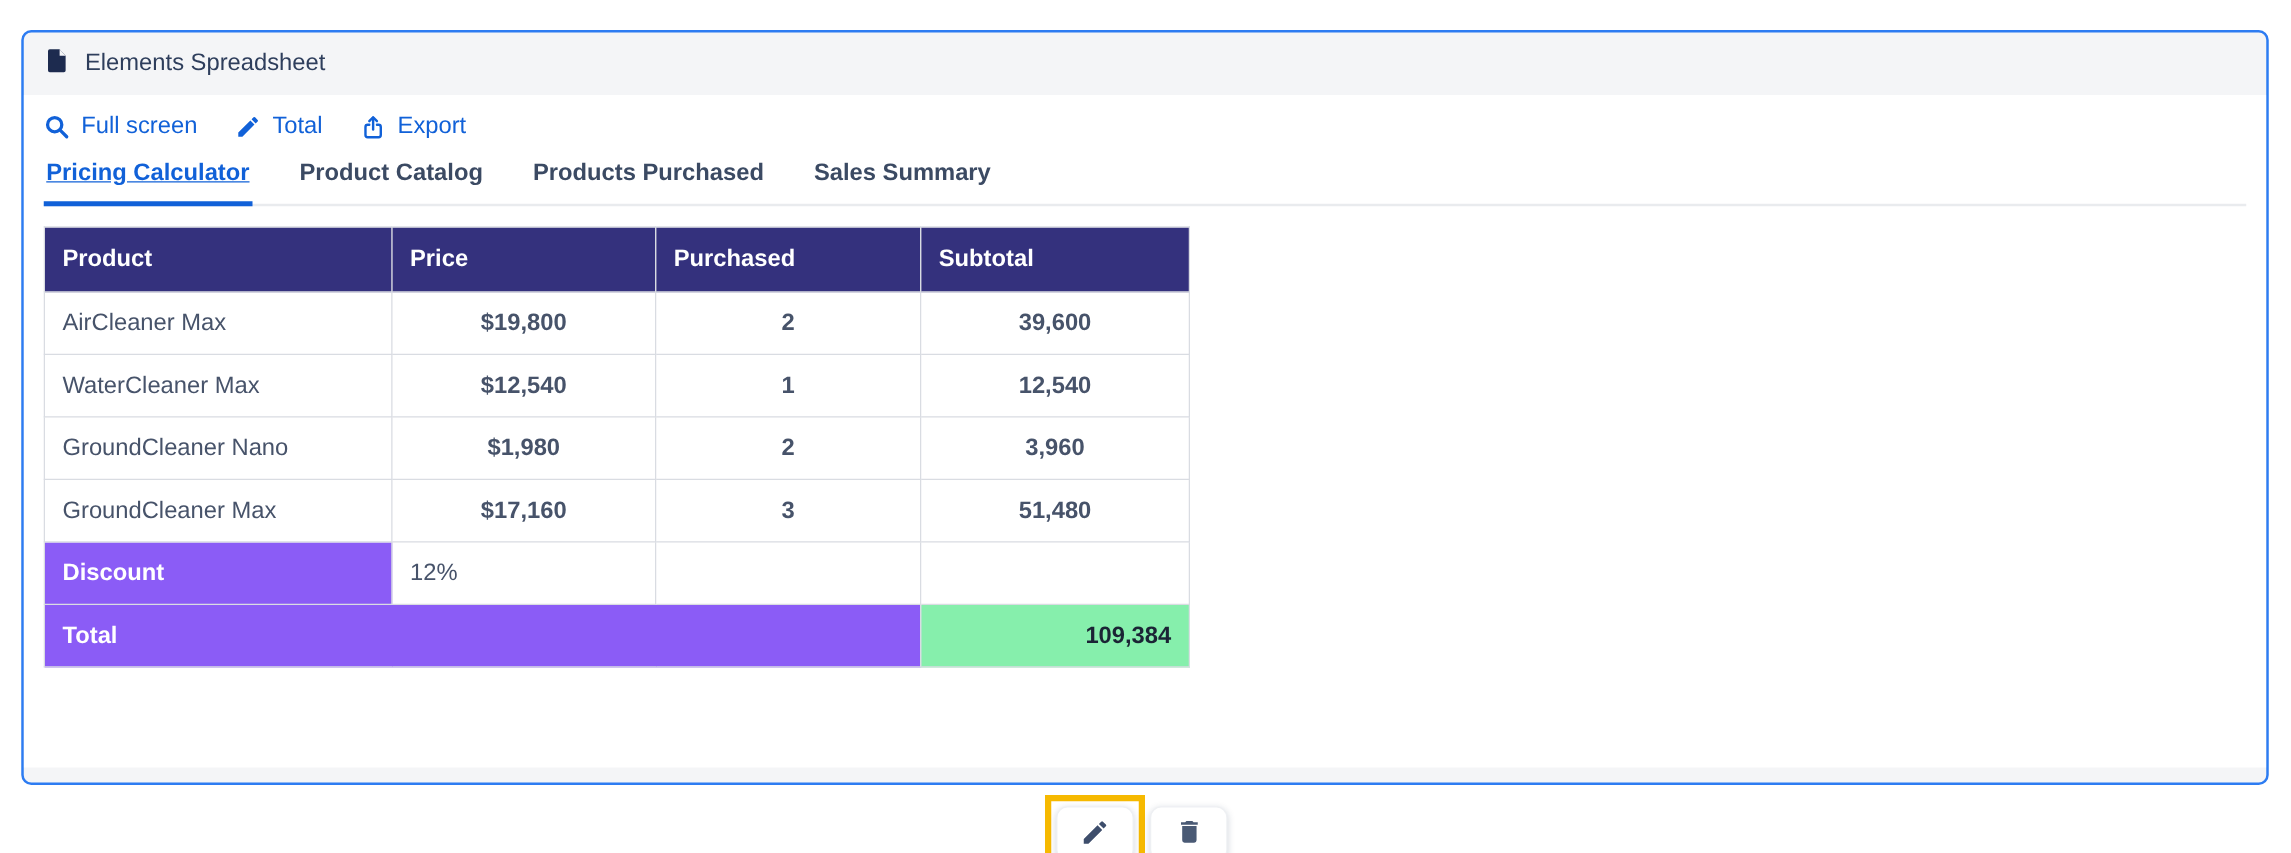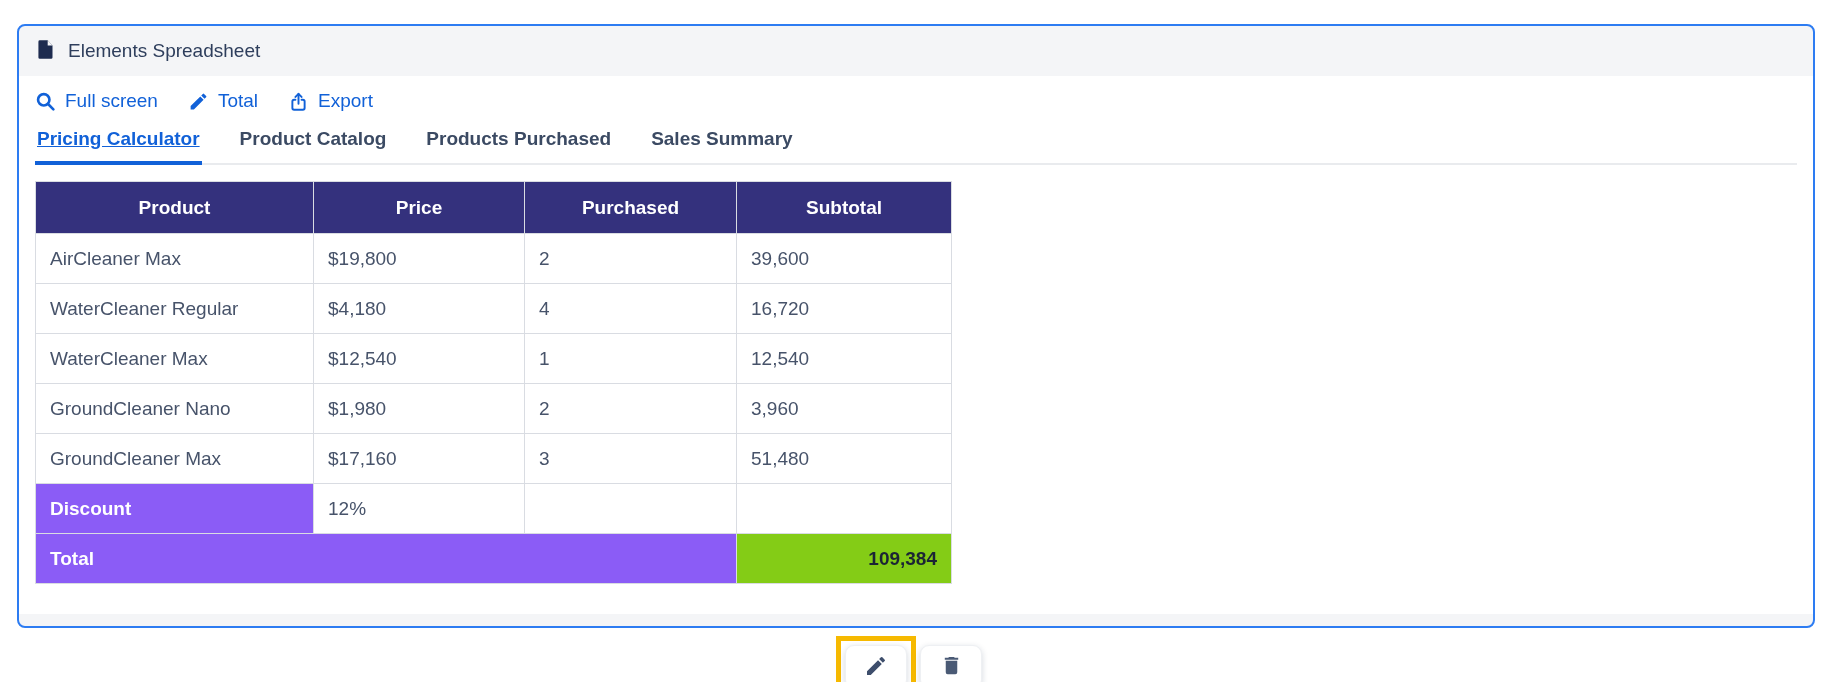--- a/index.html
+++ b/index.html
@@ -27,25 +27,25 @@
   
   .tabs { display:flex; gap:36px; margin-top:10px; border-bottom:2px solid #e9ebee; }
   .tab { position:relative; font-size:19px; font-weight:600; color:#3b4a63;
          padding:2px 2px 13px; background:none; border:none; cursor:pointer; font-family:inherit; }
   .tab.active { color:#1161d8;text-decoration:underline; }
   .tab.active::after { content:""; position:absolute; left:0; right:0; bottom:-2px;
          height:4px; background:#1161d8; }
   
   table.sheet { border-collapse:collapse; table-layout:fixed; width:916px; margin-top:16px; }
   .sheet th, .sheet td { border:1px solid #d9dce2; font-size:19px; height:50px; padding:0 14px; }
-  .sheet thead th { background:#34317d; color:#ffffff; font-weight:700; text-align:center; height:52px; }
+  .sheet thead th { background:#34317d; color:#ffffff; font-weight:700; text-align:left; height:52px; }
   .sheet td.cell-left  { color:#47536a; text-align:left;  background:#fff; }
-  .sheet td.cell-num   { color:#47536a; text-align:left; background:#fff; }
+  .sheet td.cell-num   { color:#47536a; text-align:center; background:#fff;font-weight:bold; }
   .sheet .dark-cell { background:#8b5cf6; color:#ffffff; font-weight:700; text-align:left; }
-  .sheet td.total-value { font-weight:700; color:#1b2435; text-align:right; background:#84cc16; }
+  .sheet td.total-value { font-weight:700; color:#1b2435; text-align:right; background:#86efac; }
   
   .actions { position:absolute; left:836px; top:620px; display:flex; align-items:center; }
   .highlight { border:5px solid #f6b900; padding:4px; }
   .icon-btn {
     width:62px; height:44px; background:#ffffff; border:1px solid #eef0f3; border-radius:9px;
     box-shadow:0 2px 6px rgba(23,43,77,.18); display:flex; align-items:center; justify-content:center;
     cursor:pointer;
   }
   .icon-btn + .icon-btn, .highlight + .icon-btn { margin-left:4px; }
 </style>
@@ -129,26 +129,20 @@
           </tr>
         </thead>
         <tbody>
           <tr>
             <td class="cell-left">AirCleaner Max</td>
             <td class="cell-num">$19,800</td>
             <td class="cell-num">2</td>
             <td class="cell-num">39,600</td>
           </tr>
           <tr>
-            <td class="cell-left">WaterCleaner Regular</td>
-            <td class="cell-num">$4,180</td>
-            <td class="cell-num">4</td>
-            <td class="cell-num">16,720</td>
-          </tr>
-          <tr>
             <td class="cell-left">WaterCleaner Max</td>
             <td class="cell-num">$12,540</td>
             <td class="cell-num">1</td>
             <td class="cell-num">12,540</td>
           </tr>
           <tr>
             <td class="cell-left">GroundCleaner Nano</td>
             <td class="cell-num">$1,980</td>
             <td class="cell-num">2</td>
             <td class="cell-num">3,960</td>

